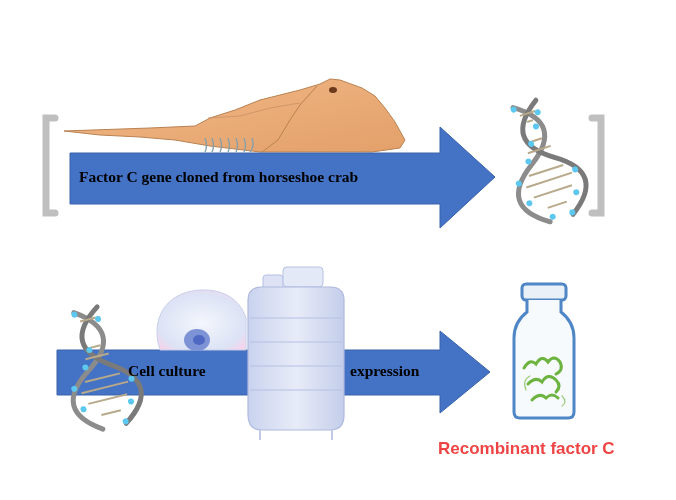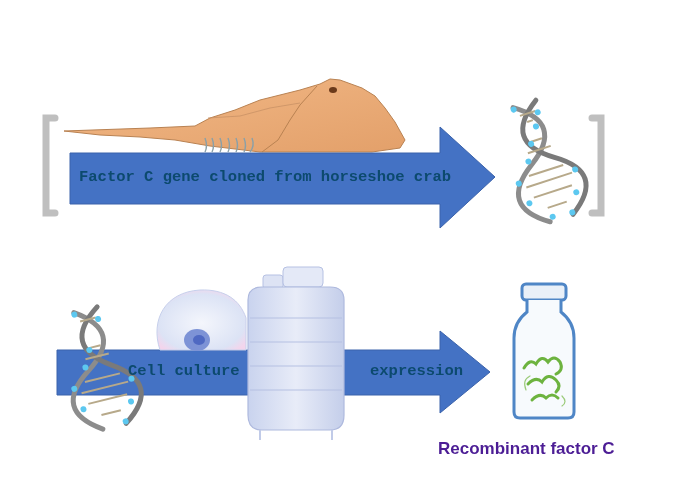--- a/index.html
+++ b/index.html
@@ -1,19 +1,19 @@
 <!DOCTYPE html>
 <html><head>
 <meta charset="utf-8">
 <style>
   html,body{margin:0;padding:0;background:#ffffff;}
   body{width:676px;height:500px;position:relative;overflow:hidden;font-family:"Liberation Sans",sans-serif;}
-  .lbl{position:absolute;color:#0c4a6e;font-weight:bold;font-family:Liberation Mono, monospace;white-space:nowrap;}
+  .lbl{position:absolute;color:#000000;font-weight:bold;font-family:Liberation Serif, serif;white-space:nowrap;}
   svg{position:absolute;left:0;top:0;}
-  .caption{position:absolute;font-weight:bold;color:#4c1d95;font-size:17px;white-space:nowrap;font-family:"Liberation Sans",sans-serif;}
+  .caption{position:absolute;font-weight:bold;color:#ef4444;font-size:17px;white-space:nowrap;font-family:"Liberation Sans",sans-serif;}
 </style>
 </head>
 <body>
 
 <svg width="676" height="500" viewBox="0 0 676 500">
   <defs>
     <linearGradient id="crabGrad" x1="0" y1="0" x2="1" y2="1">
       <stop offset="0" stop-color="#F2B987"></stop>
       <stop offset="1" stop-color="#E3A06A"></stop>
     </linearGradient>
@@ -137,14 +137,14 @@
       <path d="M528 384 q8 -8 14 -2 q6 -10 14 -2 q6 6 0 12"></path>
       <path d="M532 400 q8 -8 14 -2 q6 -6 12 0"></path>
       <path d="M526 390 q-4 -10 4 -14" stroke="#9BCB7A" stroke-width="1.2"></path>
       <path d="M562 396 q6 6 0 10" stroke="#9BCB7A" stroke-width="1.2"></path>
     </g>
   </g>
 </svg>
 
 <div class="lbl" style="left:79px;top:168px;font-size:15.5px;">Factor C gene cloned from horseshoe crab</div>
 <div class="lbl" style="left:128px;top:362px;font-size:15.5px;text-align:center;">Cell culture</div>
-<div class="lbl" style="left:350px;top:362px;font-size:15.5px;margin-left:20px;">expression</div>
+<div class="lbl" style="left:350px;top:362px;font-size:15.5px;">expression</div>
 <div class="caption" style="left:438px;top:439px;">Recombinant factor C</div>
 
 </body></html>

